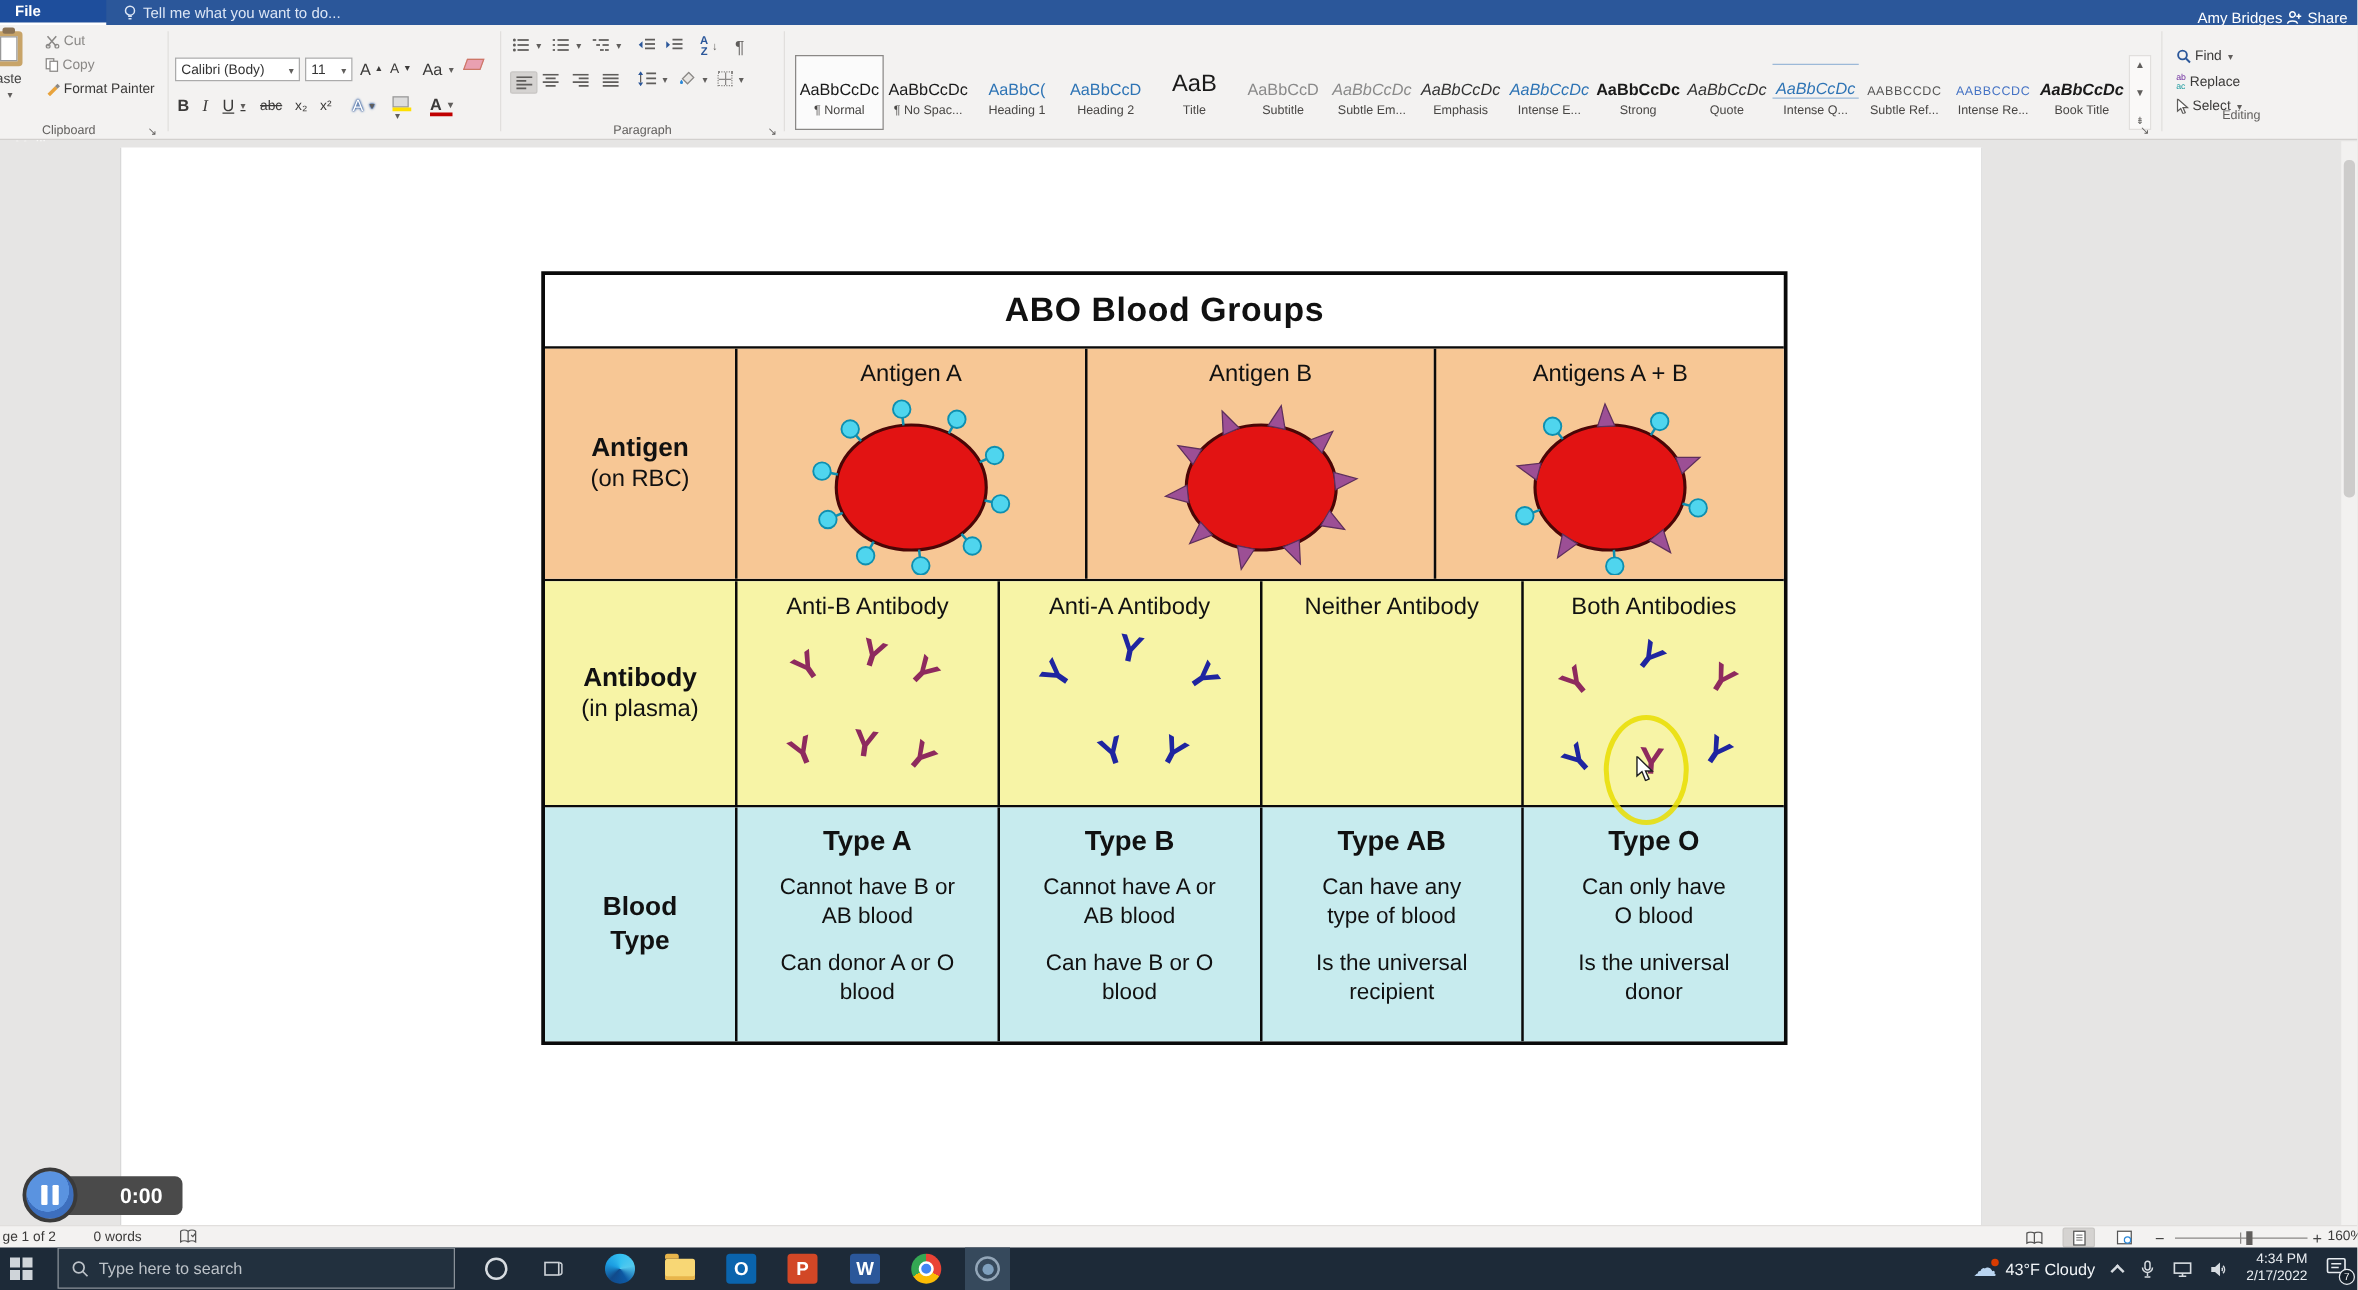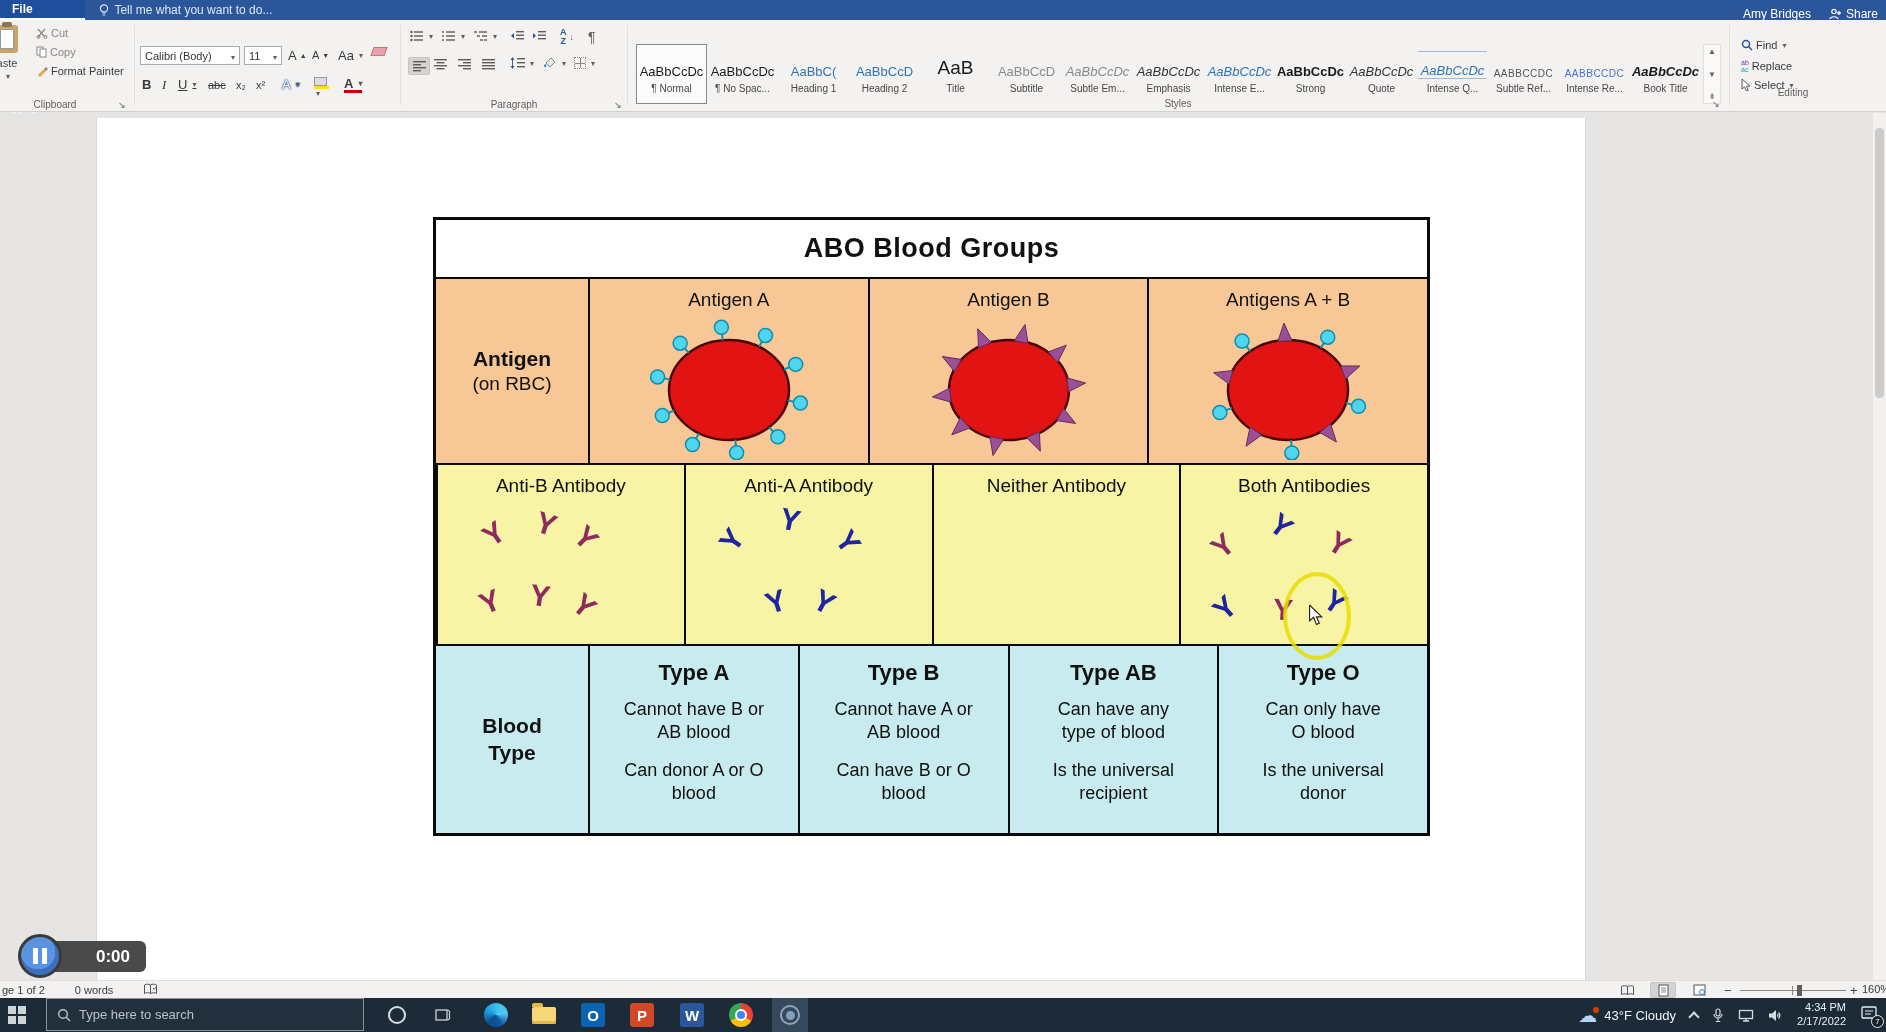--- a/index.html
+++ b/index.html
@@ -6,21 +6,21 @@
     font-family:"Liberation Sans",sans-serif;background:#E6E5E4;position:relative;}
   *{box-sizing:border-box;}
   .abs{position:absolute;}
 
   
   #tabbar{position:absolute;left:0;top:0;width:1886px;height:20px;background:#2B579A;display:flex;align-items:stretch;color:#fff;font-size:12px;}
   .tab{padding:2px 12px;display:flex;align-items:center;cursor:default;white-space:nowrap;}
   .tab.active{background:#fff;color:#2B579A;}
   .tab.file{background:#1E4E9C;font-weight:bold;}
   #tellme{display:flex;align-items:center;gap:5px;color:#DCE6F5;margin-left:14px;font-size:12px;}
-  #account{position:absolute;right:8px;top:0;height:28px;display:flex;align-items:center;gap:18px;color:#fff;font-size:12px;}
+  #account{position:absolute;right:8px;top:0;height:28px;display:flex;align-items:center;gap:3px;color:#fff;font-size:12px;}
   .share-wrap{display:flex;align-items:center;gap:4px;}
 
   
   #ribbon{position:absolute;left:0;top:20px;width:1886px;height:92px;background:#F3F2F1;border-bottom:1px solid #D2D0CE;font-size:11px;color:#444;}
   .vsep{position:absolute;top:5px;height:80px;width:1px;background:#E1DFDD;}
   .glabel{position:absolute;bottom:2px;font-size:10px;color:#605E5C;text-align:center;width:100%;}
   .launcher{position:absolute;bottom:2px;font-size:9px;color:#605E5C;}
   .rbtn{display:inline-flex;align-items:center;gap:3px;color:#3b3a39;}
   .caret::after{content:"▾";font-size:8px;color:#605E5C;margin-left:2px;}
   .combo{background:#fff;border:1px solid #ABABAB;height:19px;display:flex;align-items:center;padding:0 4px;justify-content:space-between;font-size:11px;color:#333;}
@@ -418,21 +418,20 @@
       <div class="styItem">
         <div class="stySample sty-bold-italic">AaBbCcDc</div>
         <div class="styLabel">Book Title</div>
       </div>
     </div>
   <div class="styScroll">
       <span>▲</span>
       <span>▼</span>
       <span>⇟</span>
     </div>
-  <div class="abs glabel" style="left:630px;width:1096px;">Styles</div>
   <span class="launcher" style="left:1712px;position:absolute;">↘</span>
   <div class="vsep" style="left:1729px;"></div>
 
   <div class="abs" style="left:1733px;top:12px;width:120px;height:68px;">
     <div class="abs rbtn caret" style="left:8px;top:7px;">
       <svg width="12" height="12" viewBox="0 0 12 12">
           <circle cx="5" cy="5" r="3.5" fill="none" stroke="#2B579A" stroke-width="1.5"></circle>
           <path d="M7.8 7.8L11 11" stroke="#2B579A" stroke-width="1.5"></path>
         </svg>
       <span>Find</span>
@@ -536,20 +535,24 @@
               <circle cx="47.05961145336189" cy="25.039804428210818" r="7" fill="#4FD5EE" stroke="#0E8FB0" stroke-width="1.5"></circle>
               <polygon points="88.97013136929328,7.091821171443552 96.9025853249483,24.70080110332527 82.92177183838426,25.43350449072649" fill="#9C4F95" stroke="#5E2F5C" stroke-width="1"></polygon>
               <line x1="125.6783421009016" y1="32.06647160272879" x2="130.58009341603685" y2="24.518436491219973" stroke="#0E8FB0" stroke-width="2"></line>
               <circle cx="132.75864955609694" cy="21.163754219438275" r="7" fill="#4FD5EE" stroke="#0E8FB0" stroke-width="1.5"></circle>
               <polygon points="164.88569284028452,49.98934738046485 150.589820810152,62.975033457760674 145.5726695165178,49.90490748679986" fill="#9C4F95" stroke="#5E2F5C" stroke-width="1"></polygon>
             </svg>
           </div>
         </div>
       </div>
     <div id="rowAntibody" class="trow">
+        <div class="tcell first" style="background: rgb(247, 244, 166);">
+          <div class="lblStrong">Antibody</div>
+          <div class="lblSub">(in plasma)</div>
+        </div>
         <div class="tcell" style="background: rgb(247, 244, 166);">
           <div class="colHead">Anti-B Antibody</div>
           <div class="abArea">
             <span class="abY m" style="left: 46px; top: 22px; transform: rotate(-35deg);">Y</span>
             <span class="abY m" style="left: 98px; top: 12px; transform: rotate(18deg);">Y</span>
             <span class="abY m" style="left: 138px; top: 26px; transform: rotate(45deg);">Y</span>
             <span class="abY m" style="left: 42px; top: 90px; transform: rotate(-22deg);">Y</span>
             <span class="abY m" style="left: 92px; top: 84px; transform: rotate(8deg);">Y</span>
             <span class="abY m" style="left: 136px; top: 94px; transform: rotate(40deg);">Y</span>
           </div>

